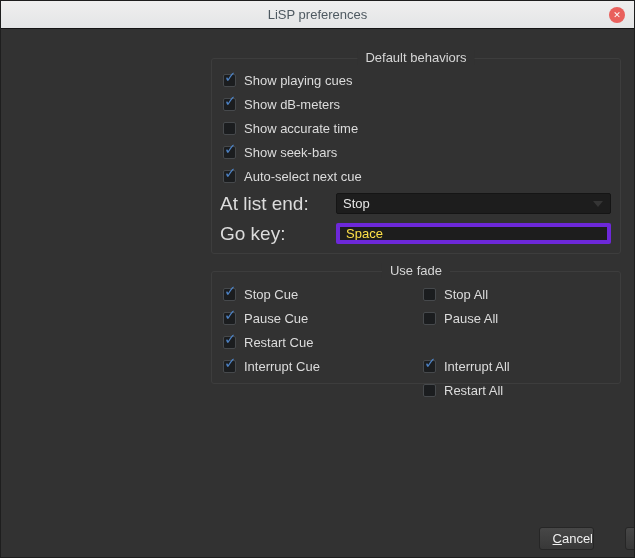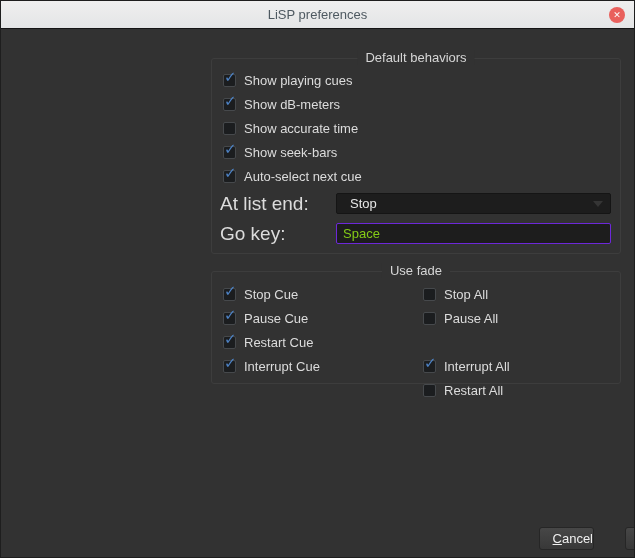--- a/index.html
+++ b/index.html
@@ -100,38 +100,38 @@
     height: 21px; line-height: 21px;
     font-size: 19px; color: #dcdcdc;
   }
   .combo {
     position: absolute; left: 335px; width: 275px; height: 21px;
     background: #1d1d1d;
     border: 1px solid #151515;
     border-radius: 2px;
   }
   .combo-value {
-    display: block; line-height: 19px; padding-left: 13px;
+    display: block; line-height: 19px; padding-left: 6px;
     font-size: 13px; color: #e6e6e6;
   }
   .combo .chevron {
     position: absolute; right: 7px; top: 7px;
     width: 0; height: 0;
     border-left: 5px solid transparent;
     border-right: 5px solid transparent;
     border-top: 6px solid #353535;
   }
   .text-input {
     position: absolute; left: 335px; width: 275px; height: 21px;
     background: #1d1d1d;
-    border: 1px solid #6d28d9;
+    border: 4px solid #6d28d9;
     border-radius: 2px;
     padding-left: 6px;
     font-family: "Liberation Sans", "DejaVu Sans", sans-serif;
-    font-size: 13px; color: #84cc16;
+    font-size: 13px; color: #fde047;
     outline: none;
   }
 
   
   .btn {
     position: absolute; top: 526px; height: 23px;
     background: linear-gradient(#474747, #383838);
     border: 1px solid #262626;
     border-radius: 3px;
     color: #f0f0f0;

